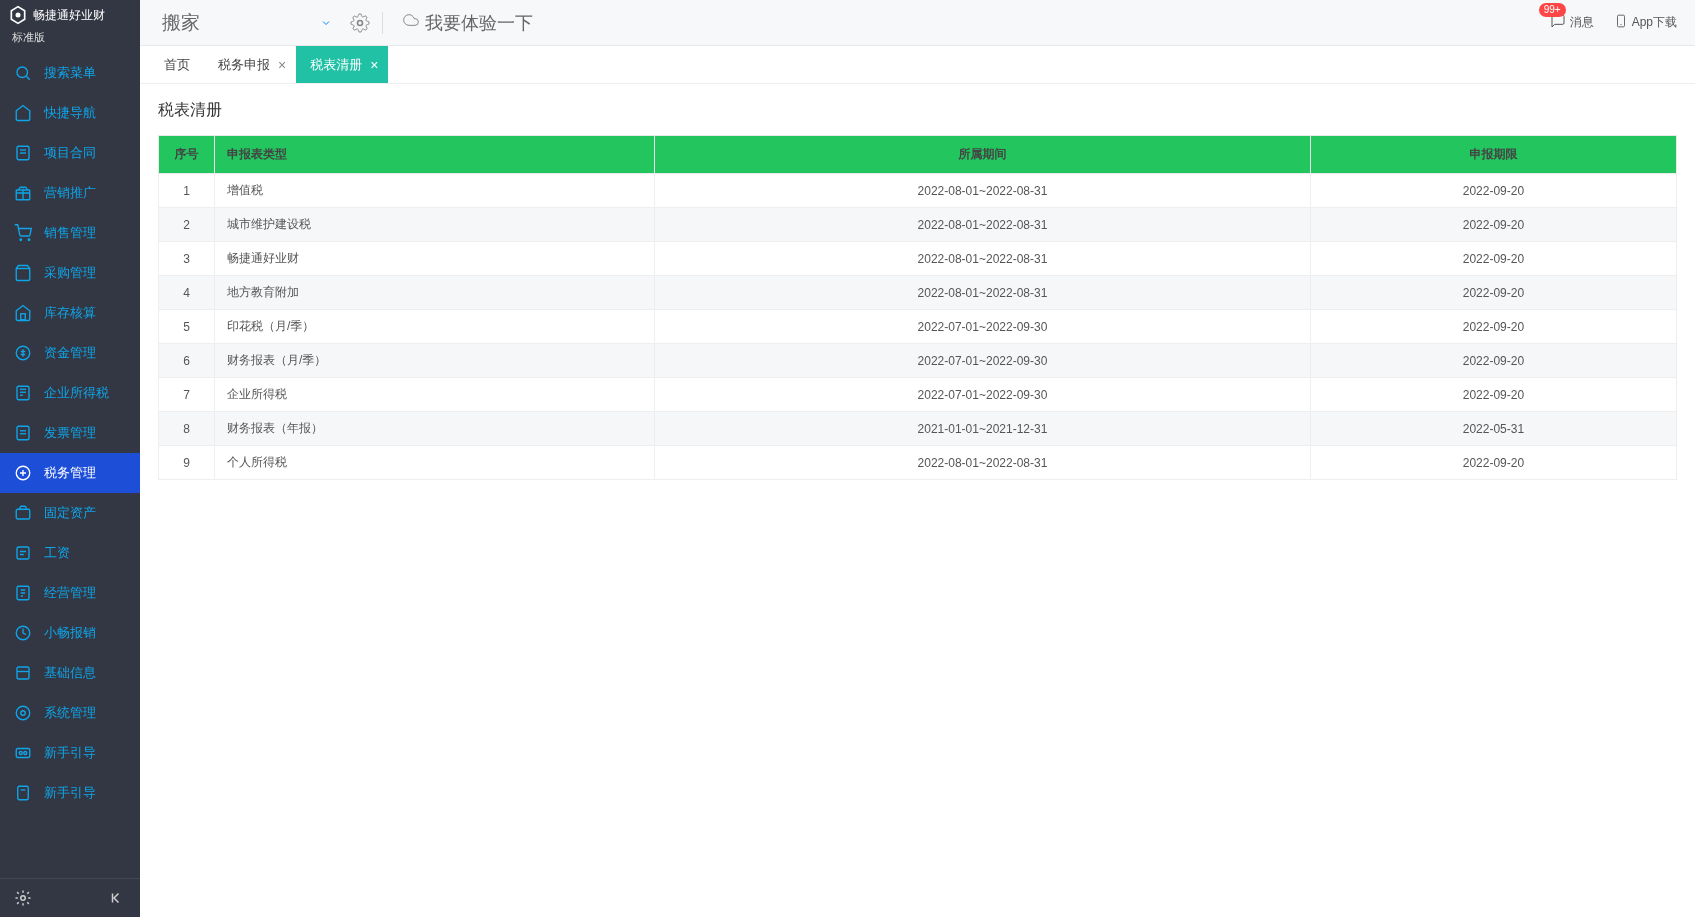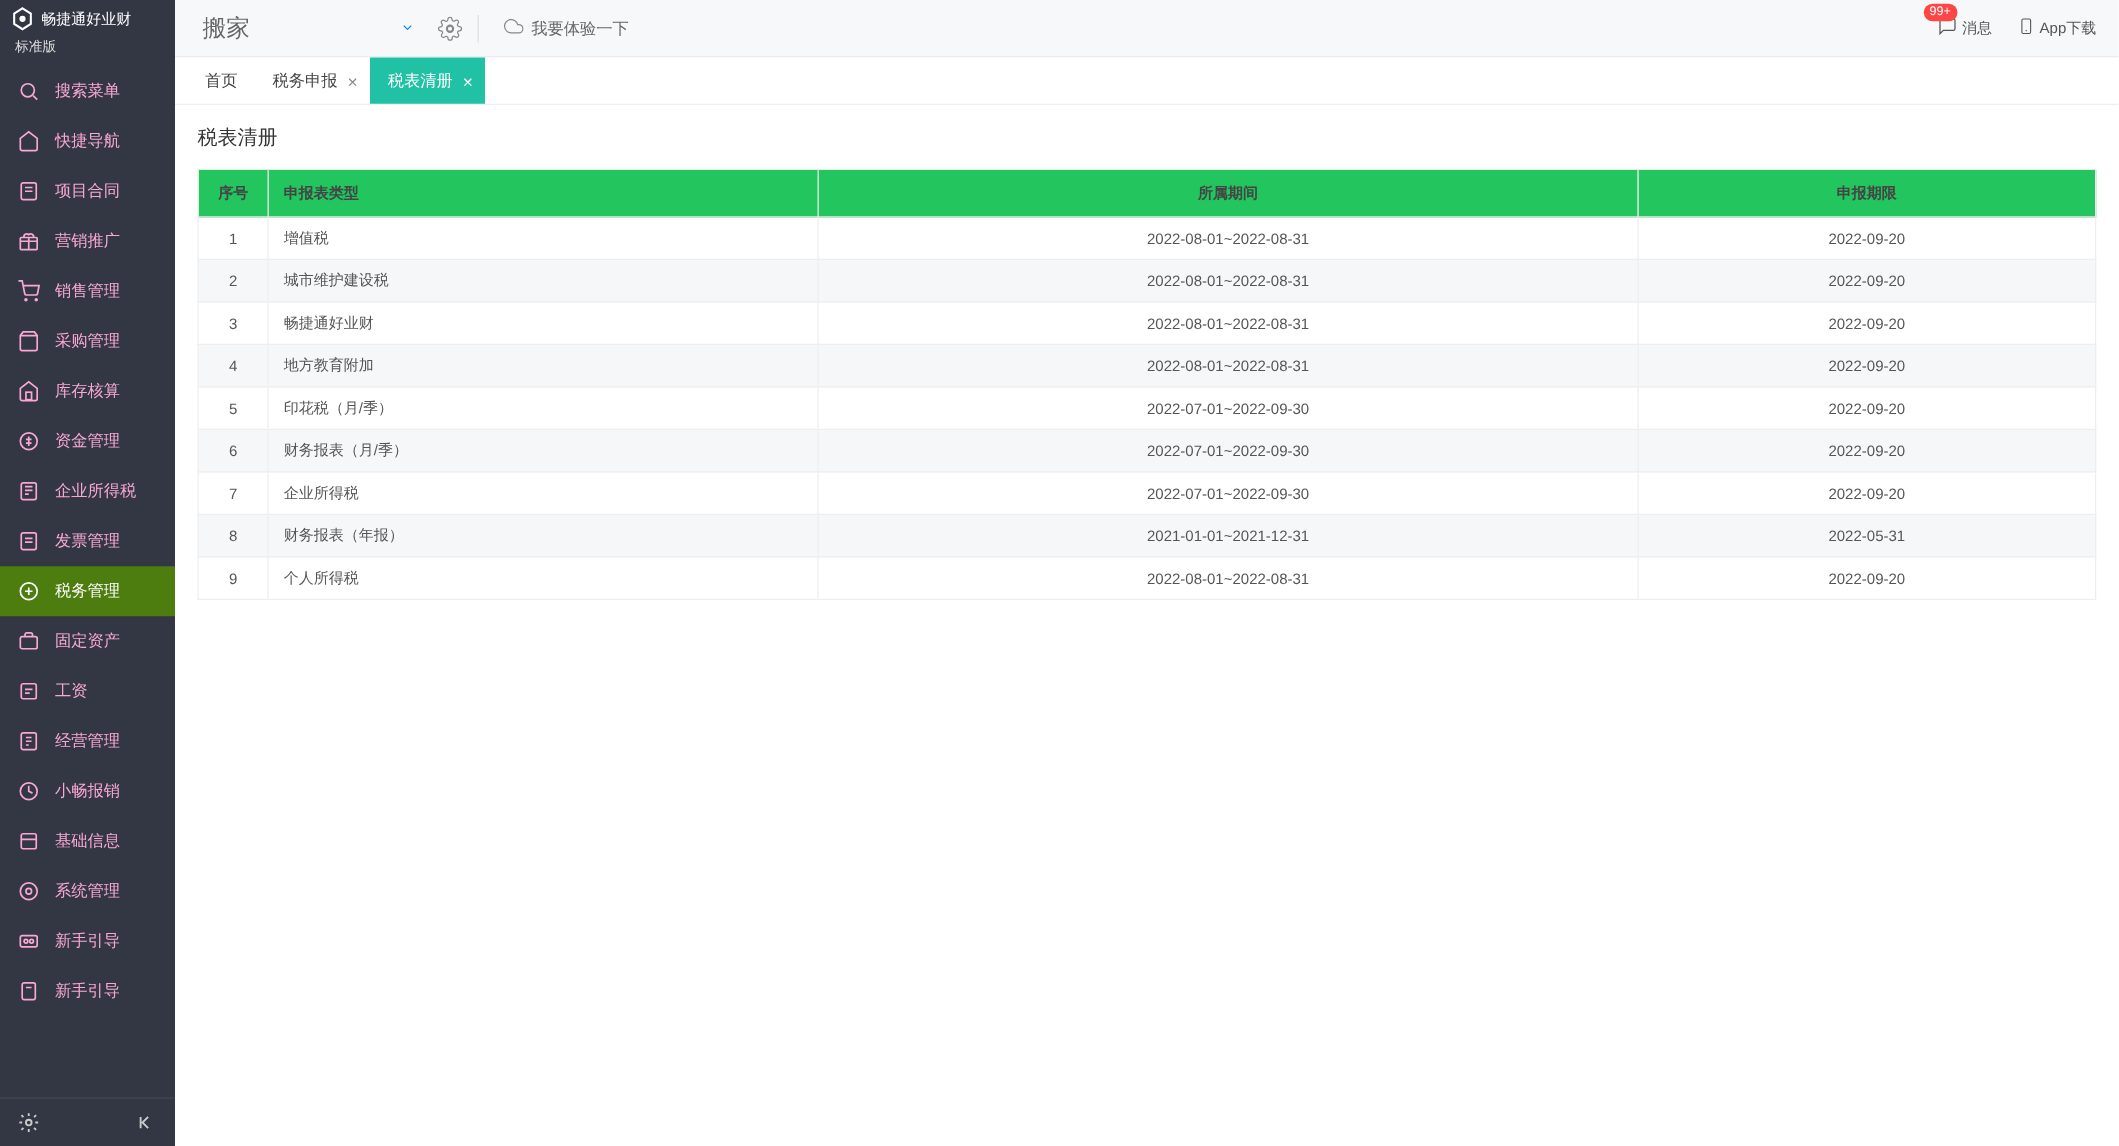--- a/index.html
+++ b/index.html
@@ -58,25 +58,25 @@
     .nav::-webkit-scrollbar-thumb {
       background: #555;
       border-radius: 3px;
     }
     .nav-item {
       display: flex;
       align-items: center;
       gap: 12px;
       padding: 11px 14px;
       font-size: 13px;
-      color: #f9a8d4;
+      color: #0ea5e9;
       cursor: pointer;
     }
     .nav-item.active {
-      background: #4d7c0f;
+      background: #1d4ed8;
       color: #fff;
     }
     .nav-icon {
       width: 18px;
       height: 18px;
       flex-shrink: 0;
       display: flex;
       align-items: center;
       justify-content: center;
     }
@@ -130,21 +130,21 @@
       width: 1px;
       height: 22px;
       background: #ddd;
       margin: 0 4px;
     }
     .experience {
       display: flex;
       align-items: center;
       gap: 6px;
       color: #666;
-      font-size: 13px;
+      font-size: 18px;
       cursor: pointer;
       padding: 4px 8px;
     }
     .topbar-spacer {
       flex: 1;
     }
     .top-action {
       display: flex;
       align-items: center;
       gap: 4px;

